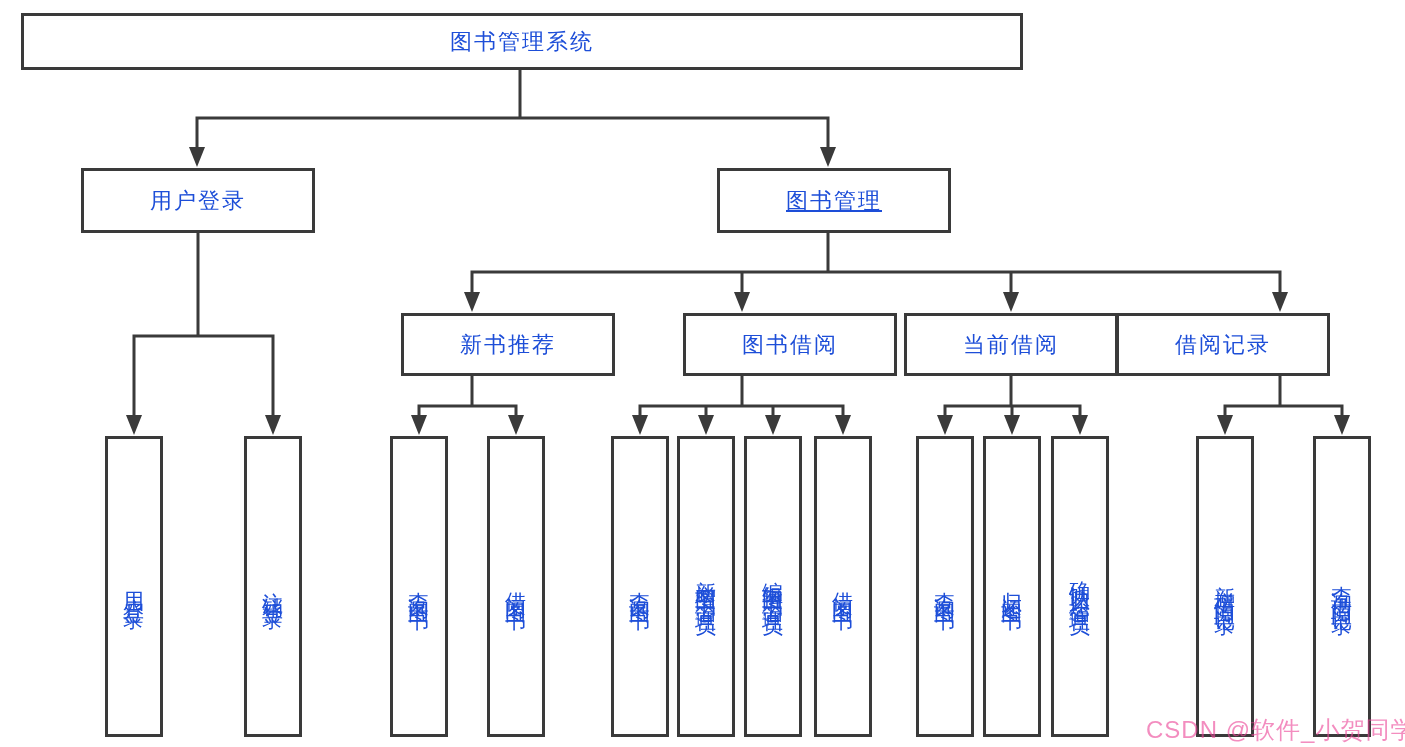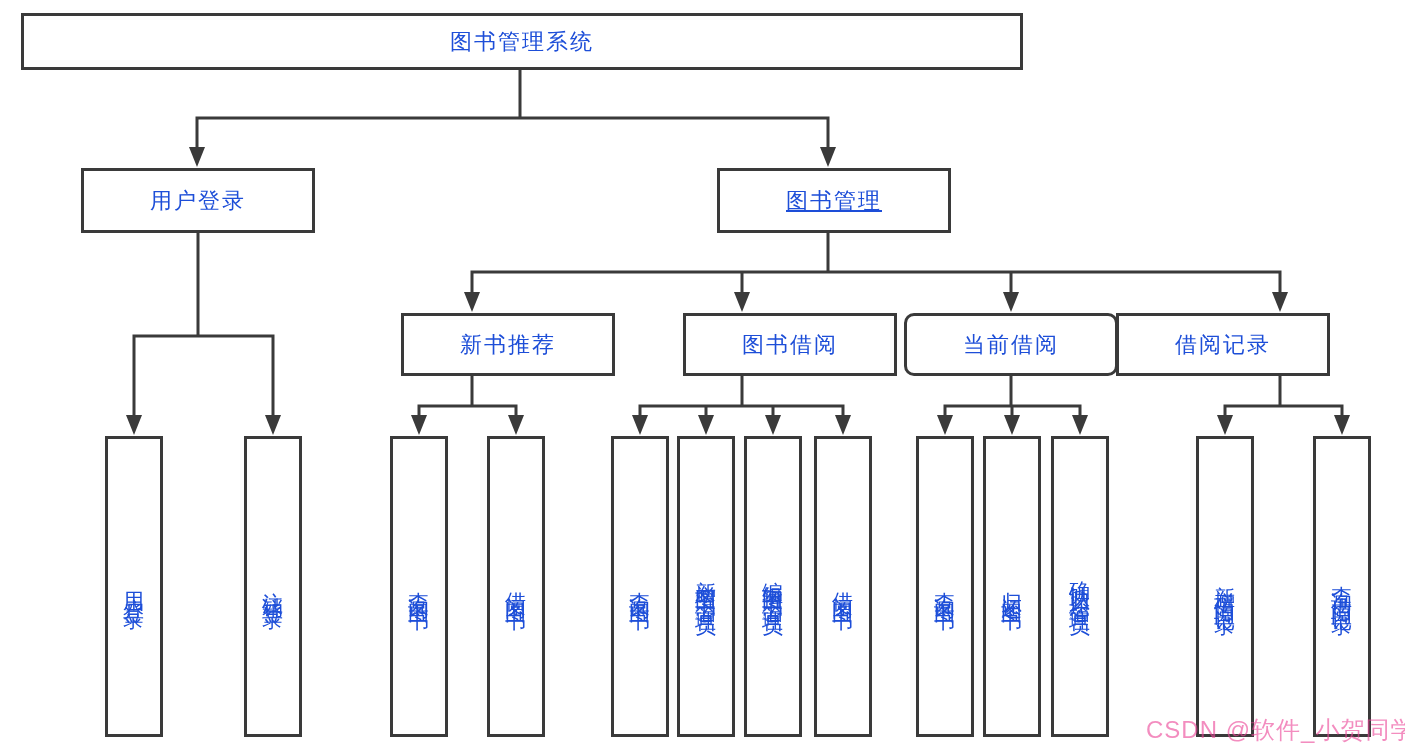--- a/index.html
+++ b/index.html
@@ -93,21 +93,21 @@
     </g>
   </svg>
 
   <div class="box h-box root-box">图书管理系统</div>
 
   <div class="box h-box lvl2" style="left:81px;">用户登录</div>
   <div class="box h-box lvl2" style="left:717px;text-decoration:underline;">图书管理</div>
 
   <div class="box h-box lvl3" style="left:365px;margin-left:36px;">新书推荐</div>
   <div class="box h-box lvl3" style="left:635px;margin-left:48px;">图书借阅</div>
-  <div class="box h-box lvl3" style="left:904px;border-radius:10px;">当前借阅</div>
+  <div class="box h-box lvl3" style="left:904px;">当前借阅</div>
   <div class="box h-box lvl3" style="left:1116px;">借阅记录</div>
 
   <div class="box v-box leaf" style="left:105px;">
     <span class="v-label">用户登录</span>
   </div>
   <div class="box v-box leaf" style="left:244px;">
     <span class="v-label">注销登录</span>
   </div>
 
   <div class="box v-box leaf" style="left:390px;">

